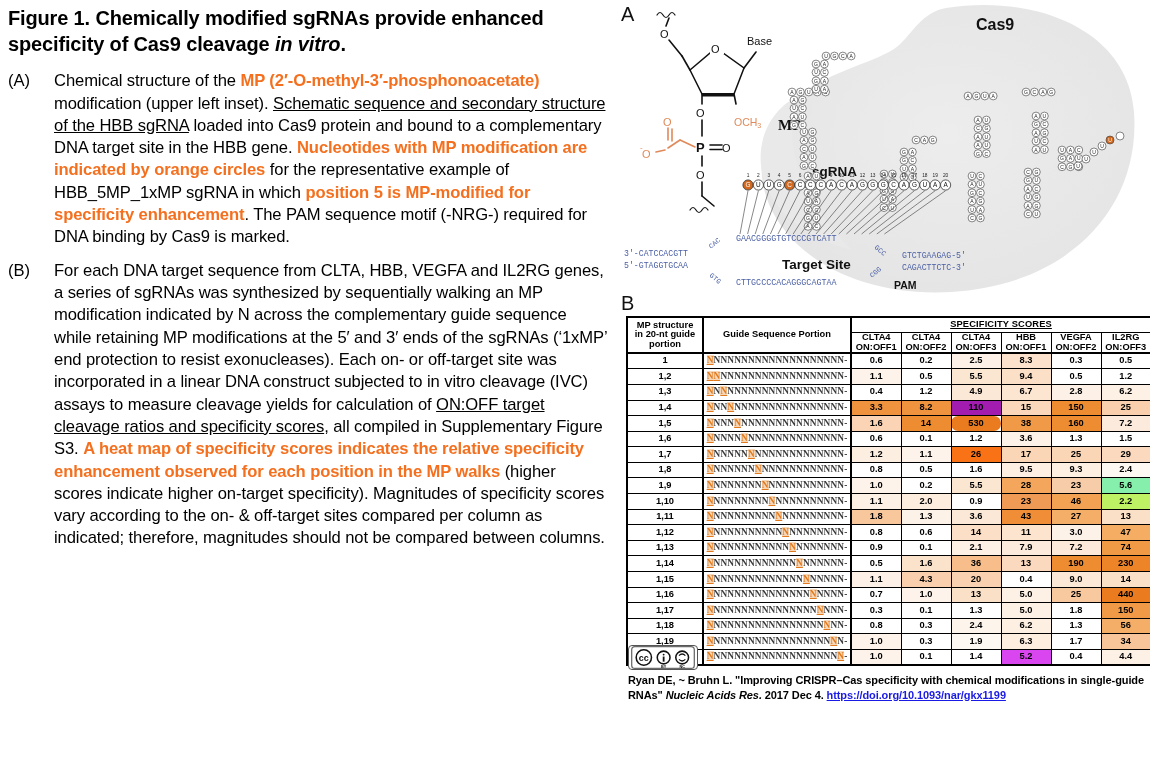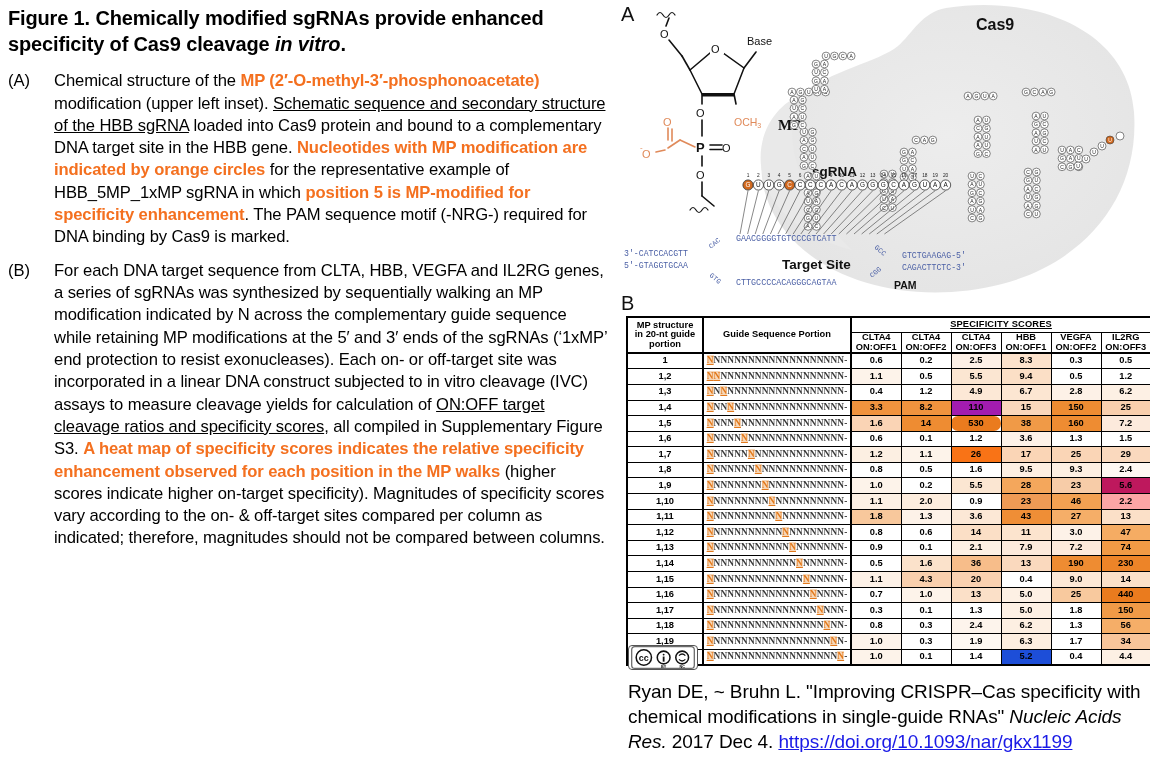--- a/index.html
+++ b/index.html
@@ -104,22 +104,22 @@
 
   
   #cite {
     position:absolute; left:12px; top:645px; width:520px;
   }
   .cc-badge {
     width:70px; height:25px; border:1.5px solid #555; border-radius:4px;
     background:#fff; display:block;
   }
   .cite-text {
-    margin-top:9px;
-    font-size:19px; line-height:1.32; letter-spacing:-0.1px;
+    margin-top:3px;
+    font-size:11px; line-height:1.32; letter-spacing:-0.1px;font-weight:bold;
   }
   .cite-text i { font-style:italic; }
   .cite-link { color:#1A1AE6; text-decoration:underline; }
 </style>
 </head>
 <body>
 
 <div id="wrap">
 
   <div id="left-col">
@@ -740,31 +740,31 @@
               <td class="score thickright" style="background: rgb(254, 248, 242);">2.4</td>
             </tr>
             <tr>
               <td class="poscell thickleft">1,9</td>
               <td class="seqcell thickleft"><span class="n-on">N</span><span class="n-off">N</span><span class="n-off">N</span><span class="n-off">N</span><span class="n-off">N</span><span class="n-off">N</span><span class="n-off">N</span><span class="n-off">N</span><span class="n-on">N</span><span class="n-off">N</span><span class="n-off">N</span><span class="n-off">N</span><span class="n-off">N</span><span class="n-off">N</span><span class="n-off">N</span><span class="n-off">N</span><span class="n-off">N</span><span class="n-off">N</span><span class="n-off">N</span><span class="n-off">N</span><span class="n-off">-</span></td>
               <td class="score thickleft" style="background: rgb(253, 243, 234);">1.0</td>
               <td class="score" style="background: rgb(255, 255, 255);">0.2</td>
               <td class="score" style="background: rgb(251, 230, 210);">5.5</td>
               <td class="score" style="background: rgb(244, 167, 92);">28</td>
               <td class="score" style="background: rgb(247, 204, 168);">23</td>
-              <td class="score thickright" style="background: #be185d;">5.6</td>
+              <td class="score thickright" style="background: #86efac;">5.6</td>
             </tr>
             <tr>
               <td class="poscell thickleft">1,10</td>
               <td class="seqcell thickleft"><span class="n-on">N</span><span class="n-off">N</span><span class="n-off">N</span><span class="n-off">N</span><span class="n-off">N</span><span class="n-off">N</span><span class="n-off">N</span><span class="n-off">N</span><span class="n-off">N</span><span class="n-on">N</span><span class="n-off">N</span><span class="n-off">N</span><span class="n-off">N</span><span class="n-off">N</span><span class="n-off">N</span><span class="n-off">N</span><span class="n-off">N</span><span class="n-off">N</span><span class="n-off">N</span><span class="n-off">N</span><span class="n-off">-</span></td>
               <td class="score thickleft" style="background: rgb(253, 240, 228);">1.1</td>
               <td class="score" style="background: rgb(253, 237, 222);">2.0</td>
               <td class="score" style="background: rgb(255, 255, 255);">0.9</td>
               <td class="score" style="background: rgb(239, 155, 85);">23</td>
               <td class="score" style="background: rgb(243, 161, 82);">46</td>
-              <td class="score thickright" style="background: #fca5a5;">2.2</td>
+              <td class="score thickright" style="background: #bef264;">2.2</td>
             </tr>
             <tr>
               <td class="poscell thickleft">1,11</td>
               <td class="seqcell thickleft"><span class="n-on">N</span><span class="n-off">N</span><span class="n-off">N</span><span class="n-off">N</span><span class="n-off">N</span><span class="n-off">N</span><span class="n-off">N</span><span class="n-off">N</span><span class="n-off">N</span><span class="n-off">N</span><span class="n-on">N</span><span class="n-off">N</span><span class="n-off">N</span><span class="n-off">N</span><span class="n-off">N</span><span class="n-off">N</span><span class="n-off">N</span><span class="n-off">N</span><span class="n-off">N</span><span class="n-off">N</span><span class="n-off">-</span></td>
               <td class="score thickleft" style="background: rgb(248, 200, 156);">1.8</td>
               <td class="score" style="background: rgb(253, 242, 232);">1.3</td>
               <td class="score" style="background: rgb(252, 232, 214);">3.6</td>
               <td class="score" style="background: rgb(239, 142, 54);">43</td>
               <td class="score" style="background: rgb(245, 174, 104);">27</td>
               <td class="score thickright" style="background: rgb(251, 224, 200);">13</td>
@@ -848,21 +848,21 @@
               <td class="score" style="background: rgb(253, 238, 224);">6.3</td>
               <td class="score" style="background: rgb(255, 255, 255);">1.7</td>
               <td class="score thickright" style="background: rgb(248, 197, 154);">34</td>
             </tr>
             <tr>
               <td class="poscell thickleft thickbot">1,20</td>
               <td class="seqcell thickleft thickbot"><span class="n-on">N</span><span class="n-off">N</span><span class="n-off">N</span><span class="n-off">N</span><span class="n-off">N</span><span class="n-off">N</span><span class="n-off">N</span><span class="n-off">N</span><span class="n-off">N</span><span class="n-off">N</span><span class="n-off">N</span><span class="n-off">N</span><span class="n-off">N</span><span class="n-off">N</span><span class="n-off">N</span><span class="n-off">N</span><span class="n-off">N</span><span class="n-off">N</span><span class="n-off">N</span><span class="n-on">N</span><span class="n-off">-</span></td>
               <td class="score thickleft thickbot" style="background: rgb(253, 243, 234);">1.0</td>
               <td class="score thickbot" style="background: rgb(255, 255, 255);">0.1</td>
               <td class="score thickbot" style="background: rgb(255, 255, 255);">1.4</td>
-              <td class="score thickbot" style="background: #1d4ed8;">5.2</td>
+              <td class="score thickbot" style="background: #d946ef;">5.2</td>
               <td class="score thickbot" style="background: rgb(255, 255, 255);">0.4</td>
               <td class="score thickright thickbot" style="background: rgb(253, 240, 228);">4.4</td>
             </tr>
           </tbody>
       </table>
     </div>
 
     <div id="cite">
       <svg class="cc-badge" viewBox="0 0 100 36">
         <rect x="1" y="1" width="98" height="34" rx="5" fill="#fff" stroke="#6a6a6a" stroke-width="2"></rect>

